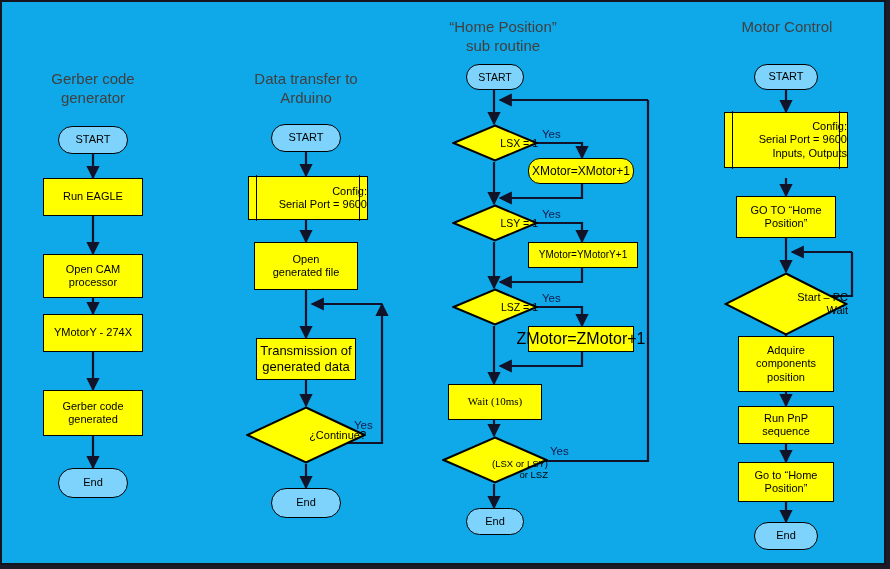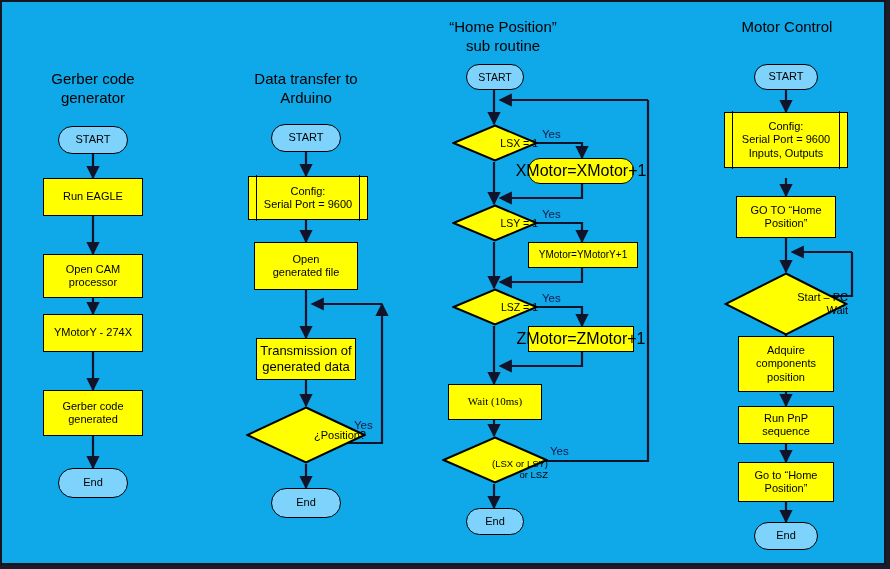--- a/index.html
+++ b/index.html
@@ -39,35 +39,35 @@
   }
   .pre{
     background:#ffff00;
     border:1.6px solid #000;
   }
   .pre .inner{
     position:absolute;left:7px;top:-1.6px;bottom:-1.6px;right:7px;
     border-left:1.6px solid #000;border-right:1.6px solid #000;
     pointer-events:none;
   }
-  .pre .txt{position:relative;z-index:2;padding:0 11px;width:100%;box-sizing:border-box;text-align:center;}
+  .pre .txt{position:relative;z-index:2;padding:0 0;width:100%;box-sizing:border-box;text-align:right;}
   .dec{
     position:absolute;
     z-index:3;
     display:flex;align-items:center;justify-content:center;
   }
   .dec svg{position:absolute;left:0;top:0;}
   .dec .dtxt{
     position:relative;z-index:2;
     font-size:11px;color:#000;text-align:right;line-height:1.15;
     width:100%;
   }
   .title{
     position:absolute;
-    color:#000000;
+    color:#404040;
     font-size:15px;
     text-align:center;
     line-height:1.25;
     z-index:3;
   }
   .ylab{
     position:absolute;
     color:#111a4d;
     font-size:11.5px;
     z-index:4;
@@ -156,39 +156,39 @@
   </div>
 
   <div class="node proc" style="left:252px;top:240px;width:104px;height:48px;">Open<br>generated file</div>
 
   <div class="node proc" style="left:254px;top:336px;width:100px;height:42px;font-size:13px;">Transmission of<br>generated data</div>
 
   <div class="dec" style="left:244px;top:404px;width:120px;height:58px;">
     <svg viewBox="0 0 120 58" width="120" height="58">
       <polygon points="60,1.5 118.5,29 60,56.5 1.5,29" fill="#ffff00" stroke="#000" stroke-width="2"></polygon>
     </svg>
-    <span class="dtxt">¿Position?</span>
+    <span class="dtxt">¿Continue?</span>
   </div>
   <span class="ylab" style="left:352px;top:417px;">Yes</span>
 
   <div class="node term" style="left:269px;top:486px;width:70px;height:30px;">End</div>
 
   <div class="title" style="left:406px;top:16px;width:190px;">“Home Position”<br>sub routine</div>
 
   <div class="node term" style="left:464px;top:62px;width:58px;height:26px;font-size:10.5px;">START</div>
 
   <div class="dec" style="left:450px;top:122px;width:86px;height:38px;">
     <svg viewBox="0 0 86 38" width="86" height="38">
       <polygon points="43,1.5 84.5,19 43,36.5 1.5,19" fill="#ffff00" stroke="#000" stroke-width="2"></polygon>
     </svg>
     <span class="dtxt" style="font-size:10.5px;">LSX = 1</span>
   </div>
   <span class="ylab" style="left:540px;top:126px;">Yes</span>
 
-  <div class="node proc" style="left:526px;top:156px;width:106px;height:26px;font-size:16px;border-radius:12px;">XMotor=XMotor+1</div>
+  <div class="node proc" style="left:526px;top:156px;width:106px;height:26px;font-size:12px;border-radius:12px;">XMotor=XMotor+1</div>
 
   <div class="dec" style="left:450px;top:202px;width:86px;height:38px;">
     <svg viewBox="0 0 86 38" width="86" height="38">
       <polygon points="43,1.5 84.5,19 43,36.5 1.5,19" fill="#ffff00" stroke="#000" stroke-width="2"></polygon>
     </svg>
     <span class="dtxt" style="font-size:10.5px;">LSY = 1</span>
   </div>
   <span class="ylab" style="left:540px;top:206px;">Yes</span>
 
   <div class="node proc" style="left:526px;top:240px;width:110px;height:26px;font-size:10px;">YMotor=YMotorY+1</div>

